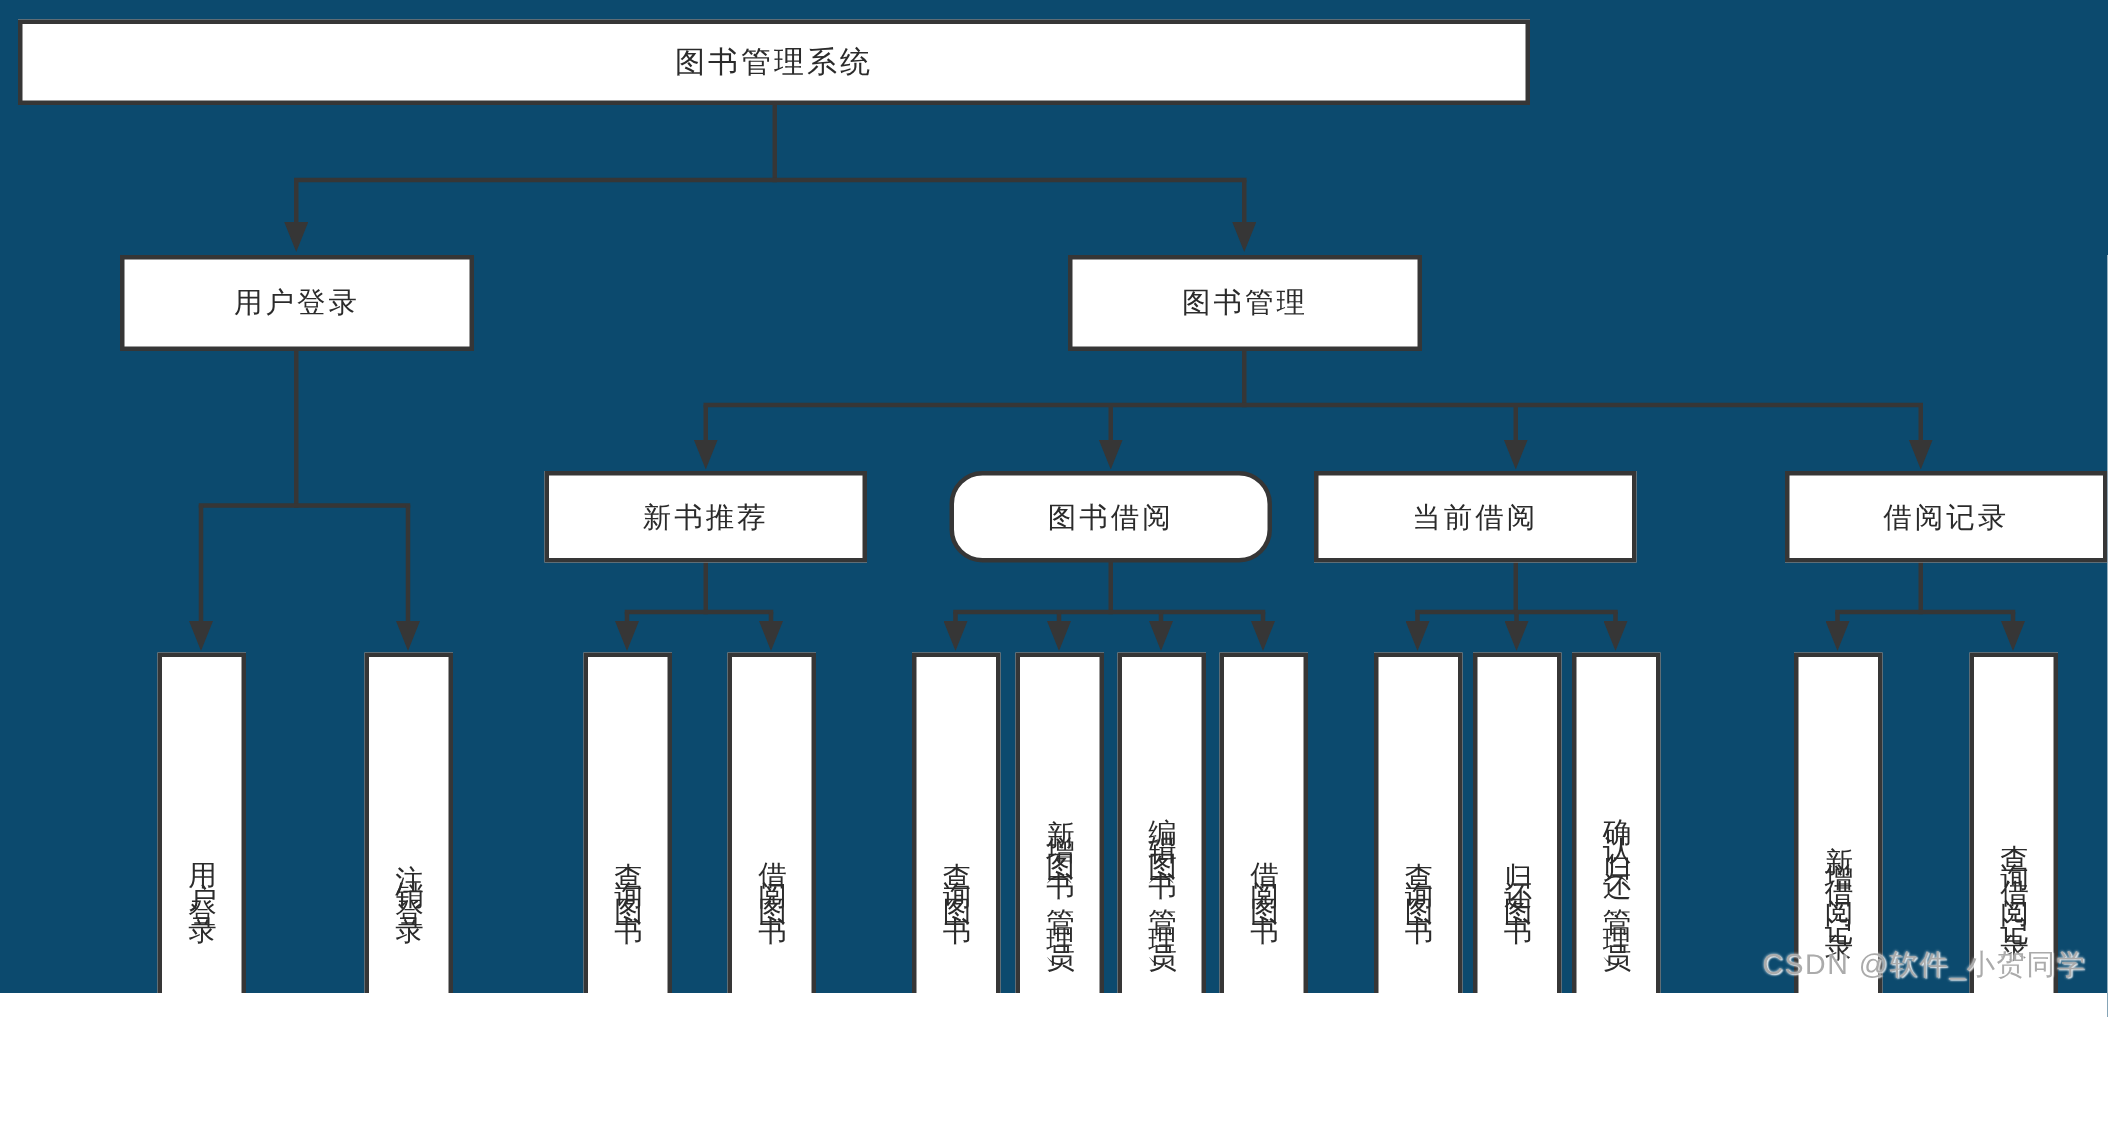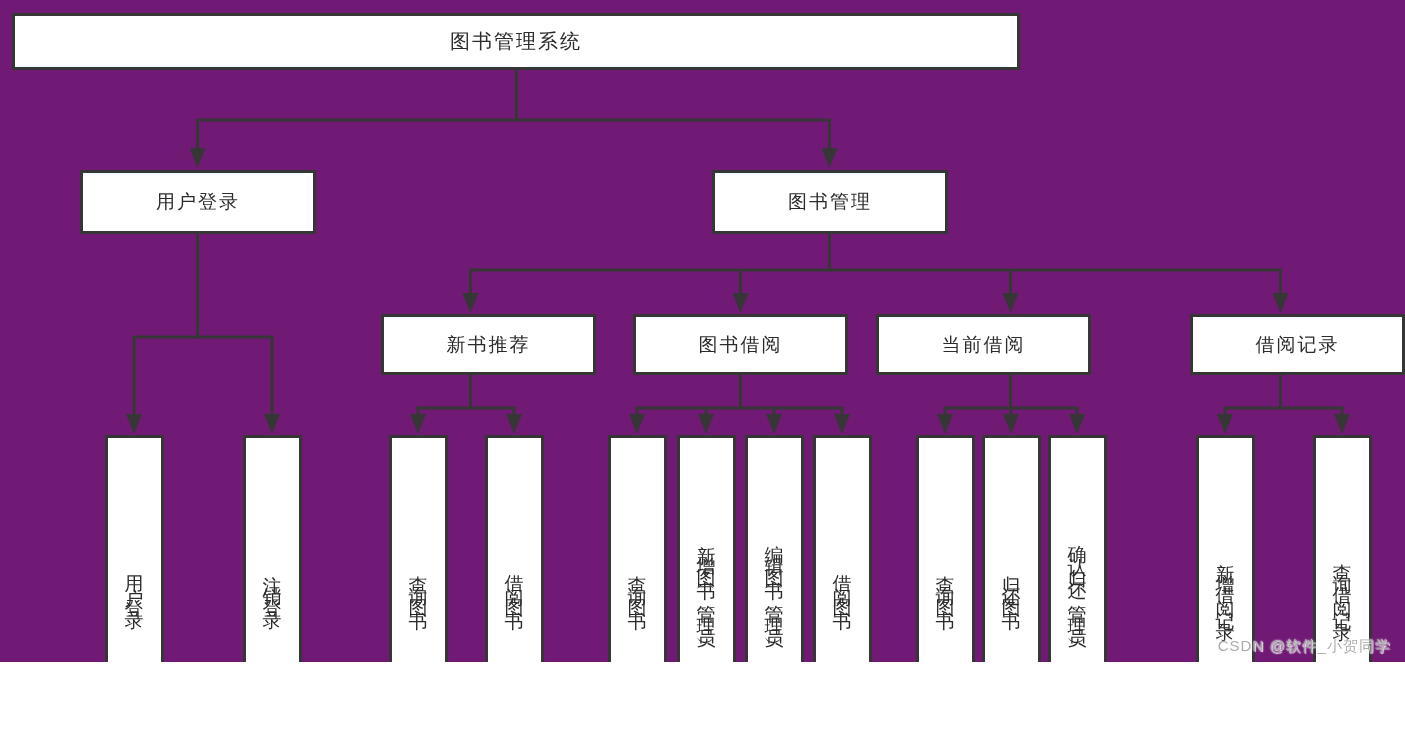--- a/index.html
+++ b/index.html
@@ -1,37 +1,37 @@
 <!DOCTYPE html>
 <html><head>
 <meta charset="utf-8">
 <style>
   html,body{margin:0;padding:0;background:#ffffff;}
   .canvas{
-    position:relative;width:1405px;height:662px;background:#701a75;overflow:hidden;
+    position:relative;width:1405px;height:662px;background:#0c4a6e;overflow:hidden;
     font-family:"Liberation Sans","DejaVu Sans",sans-serif;color:#2b2b2b;
   }
   .connectors{position:absolute;left:0;top:0;width:1405px;height:747px;z-index:1;}
   .box{
     position:absolute;box-sizing:border-box;background:#ffffff;
     border:3px solid #363636;display:flex;align-items:center;justify-content:center;
     z-index:2;white-space:nowrap;
   }
   .h-box{font-size:19px;letter-spacing:2px;}
   .root-box{left:12px;top:13px;width:1008px;height:57px;font-size:20px;}
   .l2{top:170px;width:236px;height:64px;}
   .l3{top:314px;width:215px;height:61px;}
   .leaf{
     top:435px;width:59px;height:298px;
     writing-mode:vertical-rl;text-orientation:mixed;
     font-size:19px;letter-spacing:12px;line-height:1;
   }
   .watermark{
     position:absolute;right:14px;bottom:6px;z-index:5;
-    font-size:15px;letter-spacing:1px;color:#ababab;
+    font-size:19px;letter-spacing:1px;color:#ababab;
     text-shadow:0 0 2px #ffffff,1px 1px 1px rgba(255,255,255,0.85);
     text-align:right;
   }
 </style>
 </head>
 <body>
 
 <div class="canvas">
 
   <svg class="connectors" viewBox="0 0 1405 747" xmlns="http://www.w3.org/2000/svg">
@@ -82,22 +82,22 @@
       <path d="M1225 408 V 429" marker-end="url(#arrow)"></path>
       <path d="M1342 408 V 429" marker-end="url(#arrow)"></path>
     </g>
   </svg>
 
   <div class="box h-box root-box">图书管理系统</div>
 
   <div class="box h-box l2" style="left:80px;">用户登录</div>
   <div class="box h-box l2" style="left:712px;">图书管理</div>
 
-  <div class="box h-box l3" style="left:363px;margin-left:18px;">新书推荐</div>
-  <div class="box h-box l3" style="left:633px;">图书借阅</div>
+  <div class="box h-box l3" style="left:363px;">新书推荐</div>
+  <div class="box h-box l3" style="left:633px;border-radius:22px;">图书借阅</div>
   <div class="box h-box l3" style="left:876px;">当前借阅</div>
   <div class="box h-box l3" style="left:1190px;">借阅记录</div>
 
   <div class="box leaf" style="left:105px;">用户登录</div>
   <div class="box leaf" style="left:243px;">注销登录</div>
 
   <div class="box leaf" style="left:389px;">查询图书</div>
   <div class="box leaf" style="left:485px;">借阅图书</div>
 
   <div class="box leaf" style="left:608px;">查询图书</div>

